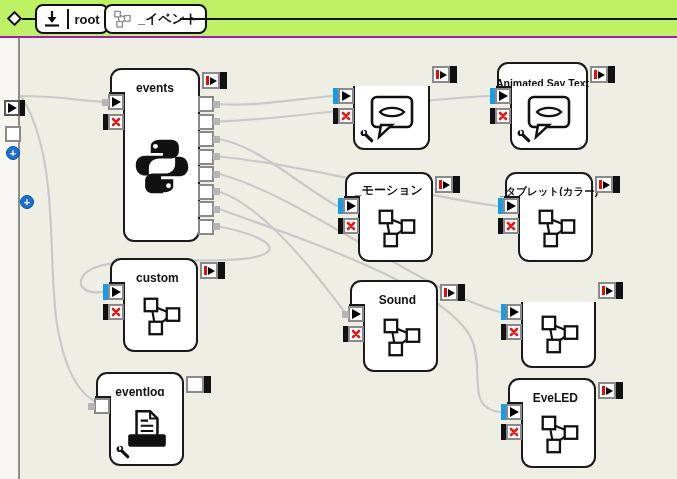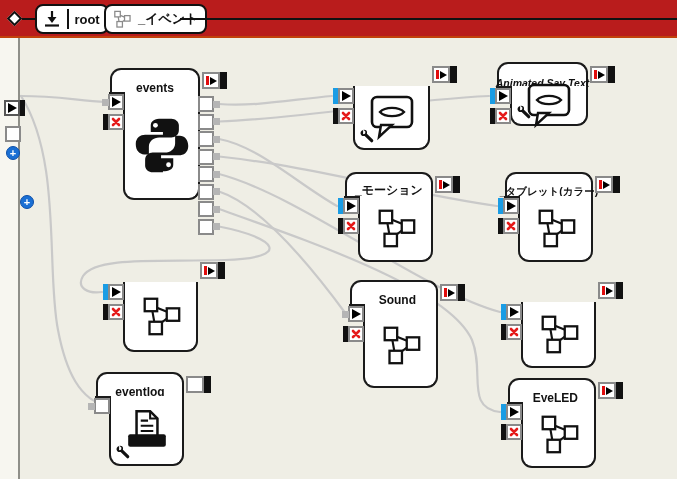--- a/index.html
+++ b/index.html
@@ -1,21 +1,21 @@
 <!DOCTYPE html>
 <html><head>
 <meta charset="utf-8">
 <style>
   * { margin:0; padding:0; box-sizing:border-box; }
   html,body { width:677px; height:479px; overflow:hidden;
     font-family:"Liberation Sans", sans-serif; background:#efeee5; }
 
   
   .topbar { position:absolute; left:0; top:0; width:677px; height:38px;
-    background:#b91c1c; border-bottom:2px solid #c2410c; z-index:5; }
+    background:#bef264; border-bottom:2px solid #a21caf; z-index:5; }
   .bc-line { position:absolute; top:18px; height:2.4px; background:#111; }
   .bc-diamond { position:absolute; left:9px; top:13px; width:11px; height:11px;
     background:#fff; border:2.2px solid #111; transform:rotate(45deg); }
   .bc-btn { position:absolute; top:4px; height:30px; background:#fff;
     border:2.6px solid #111; border-radius:8px; display:flex; align-items:center;
     padding:0 7px 0 5px; gap:5px; cursor:pointer; }
   .bc-sep { width:2.4px; height:20px; background:#111; }
   .bc-label { font-size:13px; font-weight:bold; color:#111; white-space:nowrap; }
 
   
@@ -127,21 +127,21 @@
 <div class="edge-start">
   <span class="edge-box">
       <i class="tri"></i>
     </span>
   <span class="edge-band"></span>
 </div>
 <div class="edge-square"></div>
 <div class="plus" style="left:6px; top:146px;">+</div>
 <div class="plus" style="left:20px; top:195px;">+</div>
 
-<div class="box" style="left:110px; top:68px; width:90px; height:132px;text-decoration:underline;">
+<div class="box" style="left:110px; top:68px; width:90px; height:174px;text-decoration:underline;">
   <div class="bhead">
       <span class="btitle">events</span>
     </div>
   <div class="bbody">
     <svg width="60" height="60" viewBox="0 0 64 64">
       <path d="M31 4c-6 0-11 2-11 7v7h13v3H14c-5 0-10 3-10 10s4 11 9 11h5v-8c0-6 5-10 11-10h13c4 0 8-3 8-8V11c0-4-4-7-8-7H31z" fill="#111"></path>
       <path d="M33 60c6 0 11-2 11-7v-7H31v-3h19c5 0 10-3 10-10s-4-11-9-11h-5v8c0 6-5 10-11 10H22c-4 0-8 3-8 8v6c0 4 4 7 8 7h11z" fill="#111"></path>
       <circle cx="25" cy="11" r="2.6" fill="#fff"></circle>
         <circle cx="39" cy="53" r="2.6" fill="#fff"></circle>
     </svg>
@@ -192,21 +192,21 @@
   </div>
   <div class="pout">
     <span class="pout-box">
         <span class="redbar"></span>
         <i class="tri tri-s"></i>
       </span>
       <span class="pout-band"></span>
   </div>
 </div>
 
-<div class="box small" style="left:497px; top:62px; width:91px; height:64px;font-style:italic;">
+<div class="box small" style="left:497px; top:62px; width:91px; height:88px;">
   <div class="bhead">
       <span class="btitle">Animated Say Text</span>
     </div>
   <div class="bbody">
     <svg width="48" height="48" viewBox="0 0 48 48">
       <rect x="4" y="4" width="40" height="30" rx="5" fill="#fff" stroke="#111" stroke-width="2.6"></rect>
       <path d="M12 19 C17 13.5, 31 13.5, 36 19 C31 24.5, 17 24.5, 12 19 Z" fill="#fff" stroke="#111" stroke-width="2.4"></path>
       <path d="M13 32 L11 44 L24 32 Z" fill="#fff" stroke="#111" stroke-width="2.4"></path>
     </svg>
     <svg class="wrench" width="15" height="15" viewBox="0 0 20 20">
@@ -282,46 +282,49 @@
   <div class="pout">
     <span class="pout-box">
         <span class="redbar"></span>
         <i class="tri tri-s"></i>
       </span>
       <span class="pout-band"></span>
   </div>
 </div>
 
 <div class="box" style="left:110px; top:258px; width:88px; height:94px;">
-  <div class="bbody">
-    <svg width="50" height="46" viewBox="0 0 52 48">
-      <path d="M16 13 L38 22 M16 13 L20 36 M20 36 L38 22" stroke="#111" stroke-width="2.2" fill="none"></path>
-      <rect x="9" y="6" width="13" height="13" fill="#fff" stroke="#111" stroke-width="2.4"></rect>
-      <rect x="32" y="16" width="13" height="13" fill="#fff" stroke="#111" stroke-width="2.4"></rect>
-      <rect x="14" y="30" width="13" height="13" fill="#fff" stroke="#111" stroke-width="2.4"></rect>
-    </svg>
-  </div>
-  <div class="pin stripe-blue" style="top:26px;">
-      <i class="tri"></i>
-    </div>
-  <div class="pin stripe-black" style="top:46px;">
-    <svg width="10" height="10" viewBox="0 0 10 10">
-        <path d="M2 2 L8 8 M8 2 L2 8" stroke="#e51a1a" stroke-width="2.6" stroke-linecap="round"></path>
-      </svg>
-  </div>
-  <div class="pout">
-    <span class="pout-box">
-        <span class="redbar"></span>
-        <i class="tri tri-s"></i>
-      </span>
-      <span class="pout-band"></span>
-  </div>
-</div>
-
-<div class="box" style="left:350px; top:280px; width:88px; height:108px;">
+  <div class="bhead">
+      <span class="btitle">_custom</span>
+    </div>
+  <div class="bbody">
+    <svg width="50" height="46" viewBox="0 0 52 48">
+      <path d="M16 13 L38 22 M16 13 L20 36 M20 36 L38 22" stroke="#111" stroke-width="2.2" fill="none"></path>
+      <rect x="9" y="6" width="13" height="13" fill="#fff" stroke="#111" stroke-width="2.4"></rect>
+      <rect x="32" y="16" width="13" height="13" fill="#fff" stroke="#111" stroke-width="2.4"></rect>
+      <rect x="14" y="30" width="13" height="13" fill="#fff" stroke="#111" stroke-width="2.4"></rect>
+    </svg>
+  </div>
+  <div class="pin stripe-blue" style="top:26px;">
+      <i class="tri"></i>
+    </div>
+  <div class="pin stripe-black" style="top:46px;">
+    <svg width="10" height="10" viewBox="0 0 10 10">
+        <path d="M2 2 L8 8 M8 2 L2 8" stroke="#e51a1a" stroke-width="2.6" stroke-linecap="round"></path>
+      </svg>
+  </div>
+  <div class="pout">
+    <span class="pout-box">
+        <span class="redbar"></span>
+        <i class="tri tri-s"></i>
+      </span>
+      <span class="pout-band"></span>
+  </div>
+</div>
+
+<div class="box" style="left:350px; top:280px; width:88px; height:92px;">
   <div class="bhead">
       <span class="btitle">_Sound</span>
     </div>
   <div class="bbody">
     <svg width="50" height="46" viewBox="0 0 52 48">
       <path d="M16 13 L38 22 M16 13 L20 36 M20 36 L38 22" stroke="#111" stroke-width="2.2" fill="none"></path>
       <rect x="9" y="6" width="13" height="13" fill="#fff" stroke="#111" stroke-width="2.4"></rect>
       <rect x="32" y="16" width="13" height="13" fill="#fff" stroke="#111" stroke-width="2.4"></rect>
       <rect x="14" y="30" width="13" height="13" fill="#fff" stroke="#111" stroke-width="2.4"></rect>
     </svg>

